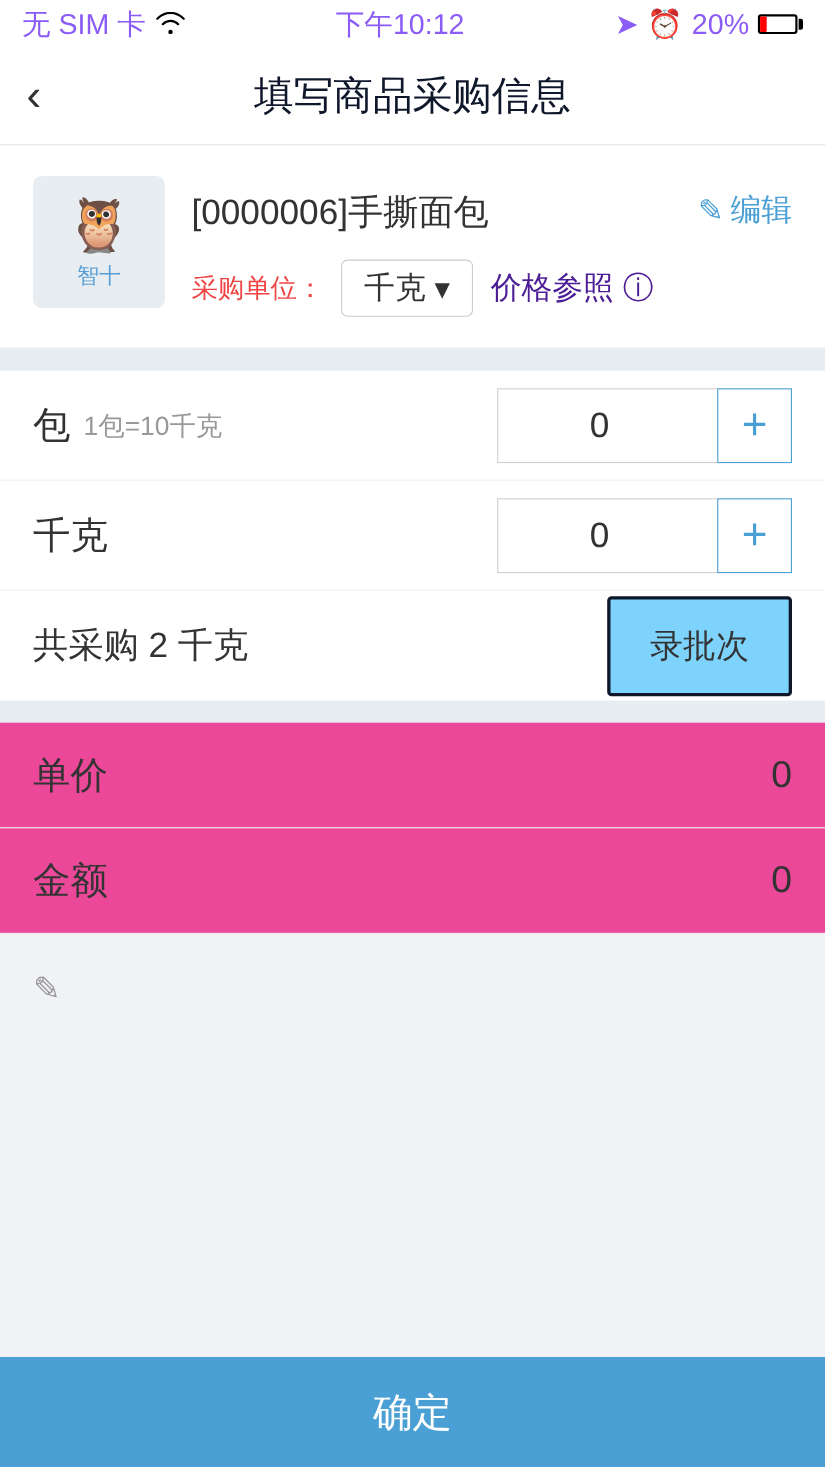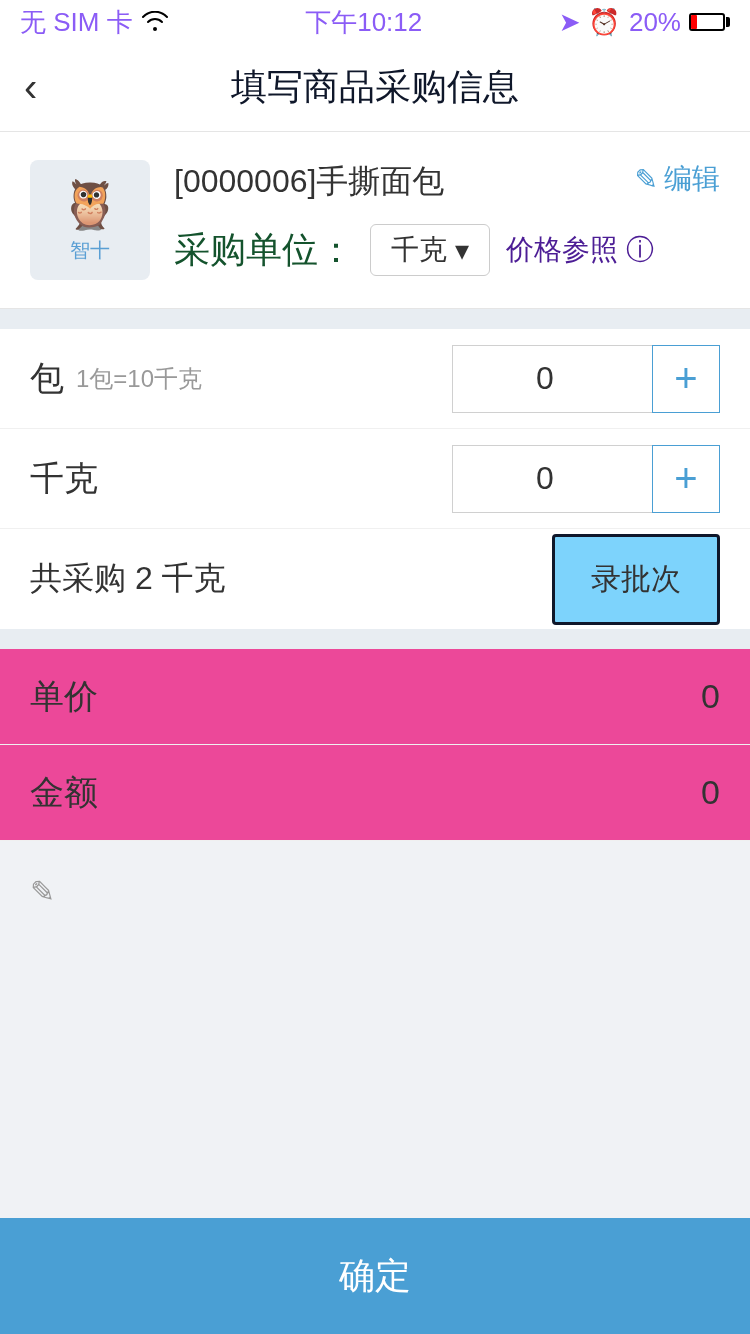--- a/index.html
+++ b/index.html
@@ -89,20 +89,21 @@
       color: #5a9fd4;
       margin-top: 4px;
     }
     .product-info {
       flex: 1;
     }
     .product-name-row {
       display: flex;
       align-items: flex-start;
       justify-content: flex-end;
+      margin-top: 12px;
     }
     .product-name {
       font-size: 32px;
       color: #333;
       font-weight: 500;
       flex: 1;
     }
     .edit-btn {
       display: flex;
       align-items: center;
@@ -113,22 +114,22 @@
       flex-shrink: 0;
       margin-left: 16px;
     }
     .unit-row {
       display: flex;
       align-items: center;
       gap: 16px;
       margin-top: 20px;
     }
     .unit-label {
-      font-size: 36px;
-      color: #14532d;
+      font-size: 24px;
+      color: #ef4444;
     }
     .unit-select {
       border: 1px solid #ccc;
       border-radius: 6px;
       padding: 6px 20px;
       font-size: 28px;
       color: #333;
       background: #fff;
       display: flex;
       align-items: center;
@@ -273,21 +274,21 @@
       flex: 1;
       min-height: 300px;
     }
 
     
     .confirm-section {
       position: fixed;
       bottom: 0;
       left: 0;
       width: 750px;
-      height: 116px;
+      height: 100px;
       background: #4a9fd4;
       display: flex;
       align-items: center;
       justify-content: center;
       cursor: pointer;
     }
     .confirm-text {
       font-size: 36px;
       color: #fff;
       font-weight: 500;

